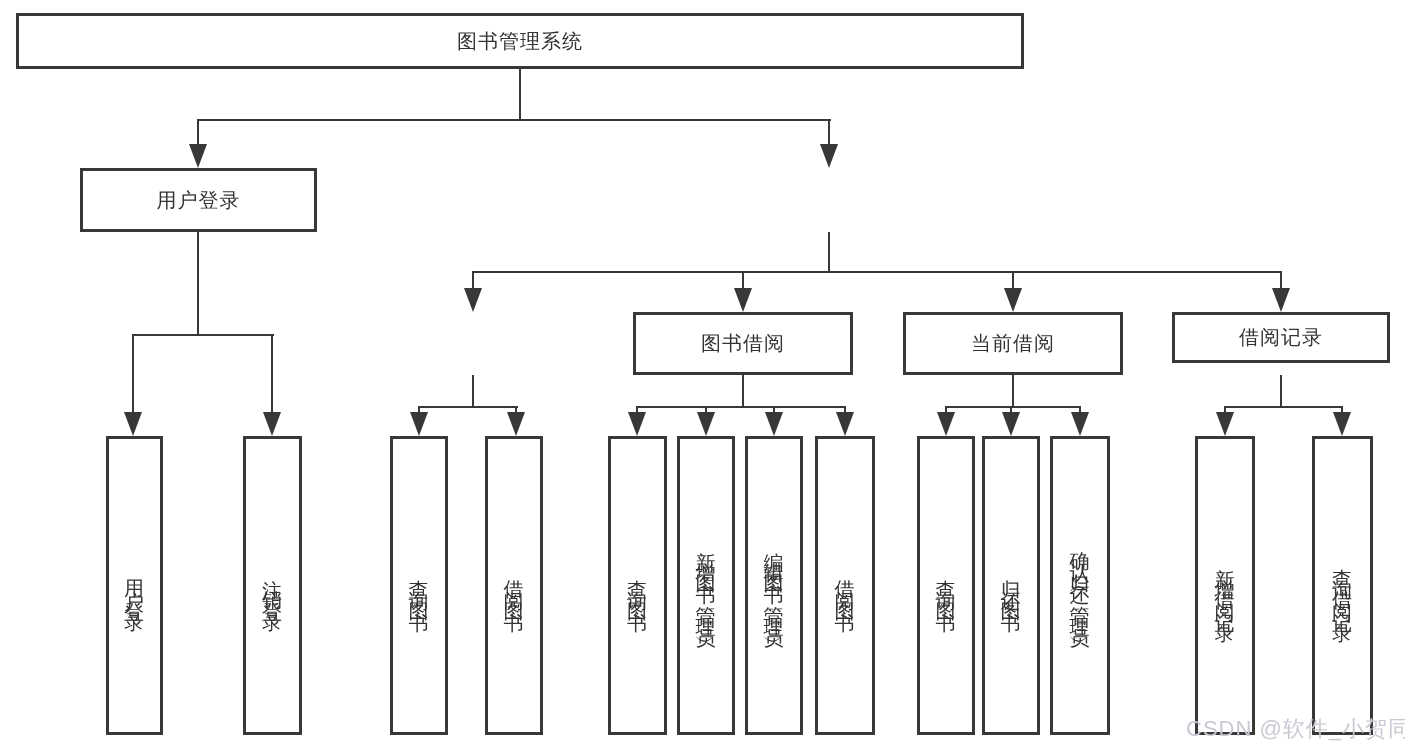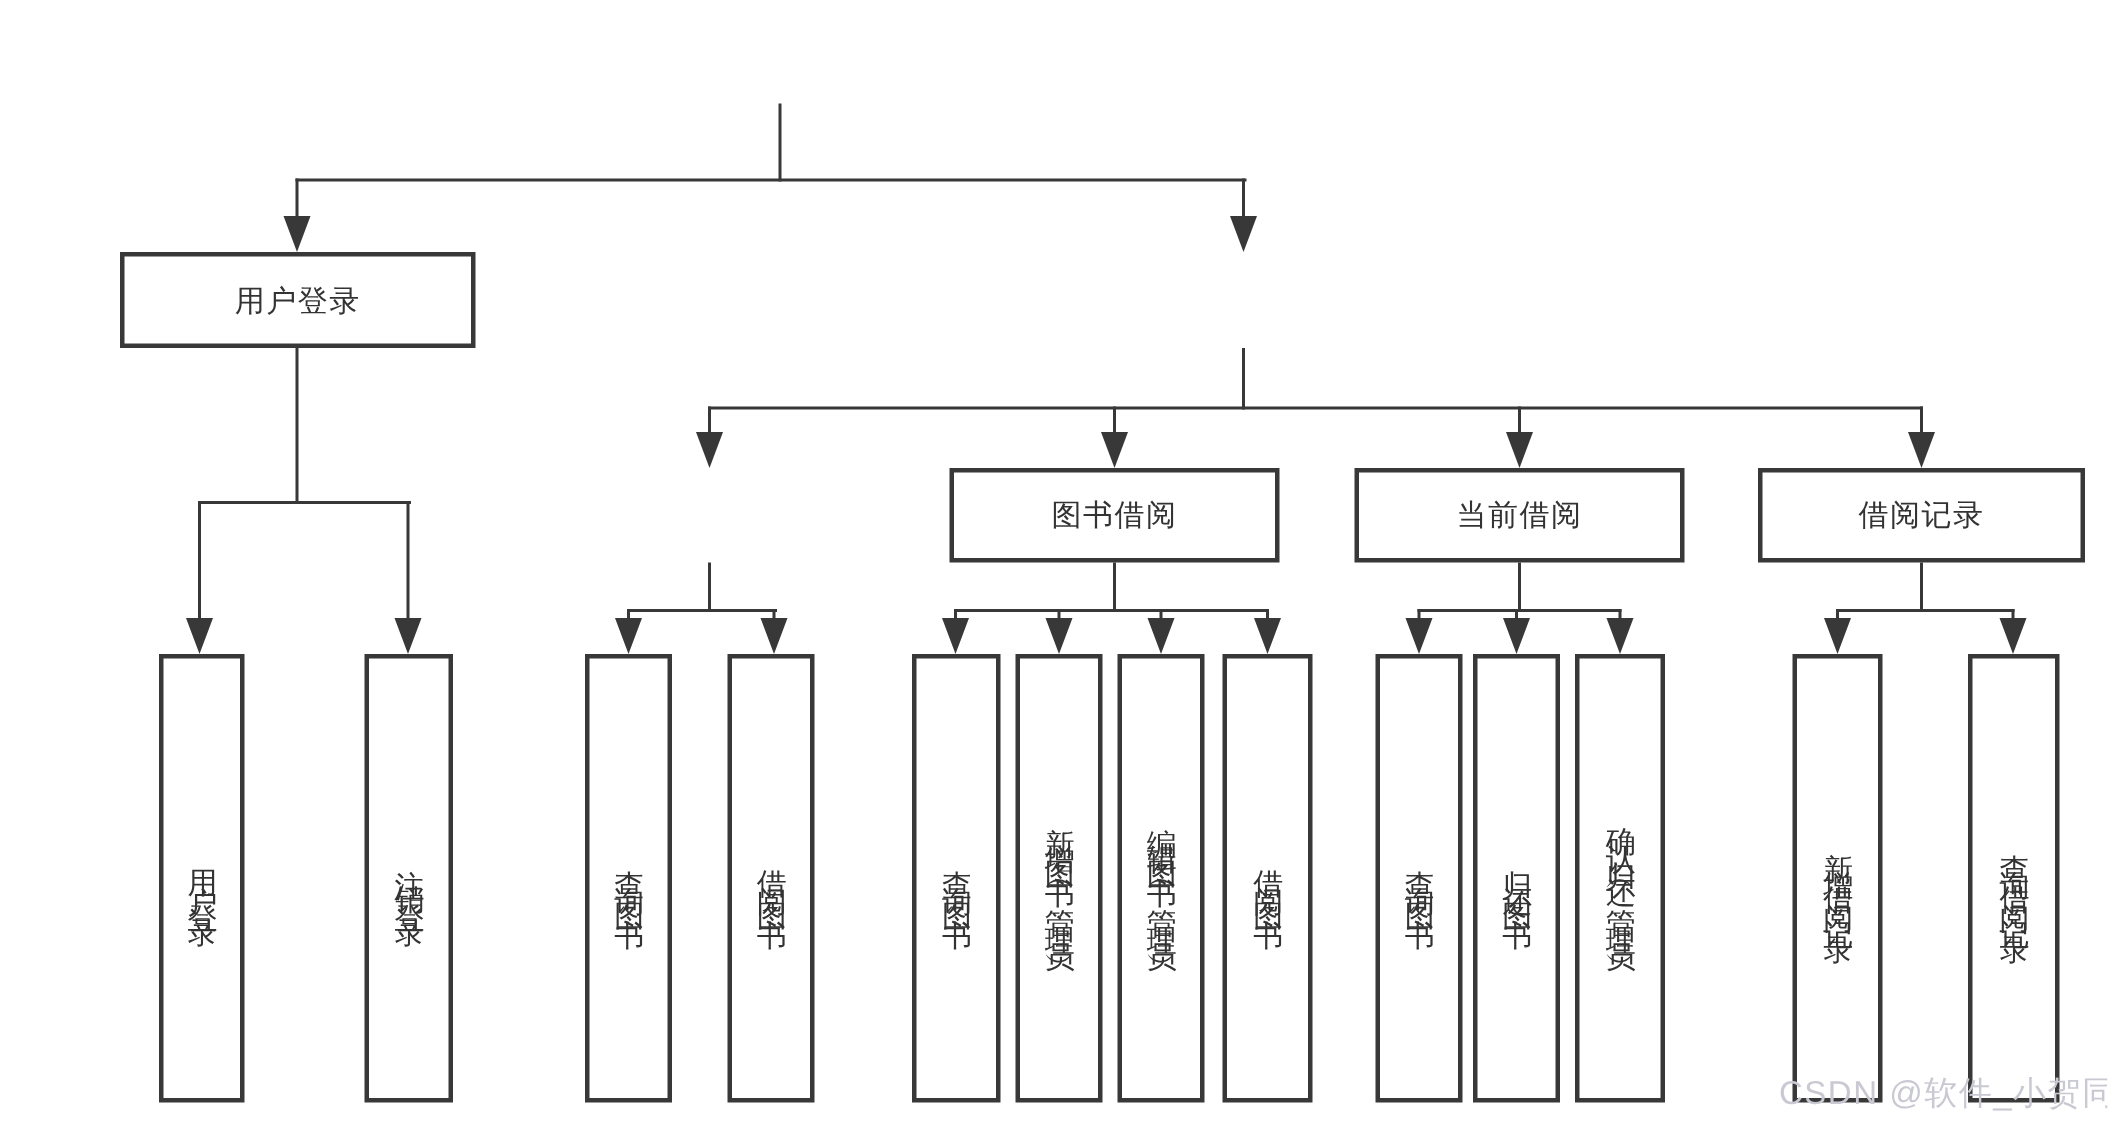--- a/index.html
+++ b/index.html
@@ -55,20 +55,23 @@
     letter-spacing:1px;
     z-index:10;
     white-space:nowrap;
   }
 </style>
 </head>
 <body>
 
 <div id="canvas">
 
+  <div class="hbox" style="left:16px;top:13px;width:1008px;height:56px">
+    <span>图书管理系统</span>
+  </div>
 
   <div class="line" style="left:519px;top:69px;width:2px;height:52px"></div>
   <div class="line" style="left:197px;top:119px;width:634px;height:2px"></div>
   <div class="line" style="left:197px;top:119px;width:2px;height:28px"></div>
   <div class="arrow" style="left:189px;top:144px"></div>
   <div class="line" style="left:828px;top:119px;width:2px;height:28px"></div>
   <div class="arrow" style="left:820px;top:144px"></div>
 
   <div class="hbox" style="left:80px;top:168px;width:237px;height:64px">
     <span>用户登录</span>
@@ -91,21 +94,21 @@
   <div class="arrow" style="left:1004px;top:288px"></div>
   <div class="line" style="left:1280px;top:271px;width:2px;height:20px"></div>
   <div class="arrow" style="left:1272px;top:288px"></div>
 
   <div class="hbox" style="left:903px;top:312px;width:220px;height:63px">
     <span>当前借阅</span>
   </div>
   <div class="hbox" style="left:633px;top:312px;width:220px;height:63px">
     <span>图书借阅</span>
   </div>
-  <div class="hbox" style="left:1172px;top:312px;width:218px;height:63px">
+  <div class="hbox" style="left:1172px;top:312px;width:218px;height:51px">
     <span>借阅记录</span>
   </div>
 
   <div class="line" style="left:472px;top:375px;width:2px;height:33px"></div>
   <div class="line" style="left:418px;top:406px;width:100px;height:2px"></div>
   <div class="line" style="left:418px;top:406px;width:2px;height:10px"></div>
   <div class="arrow" style="left:410px;top:412px"></div>
   <div class="line" style="left:515px;top:406px;width:2px;height:10px"></div>
   <div class="arrow" style="left:507px;top:412px"></div>
 

